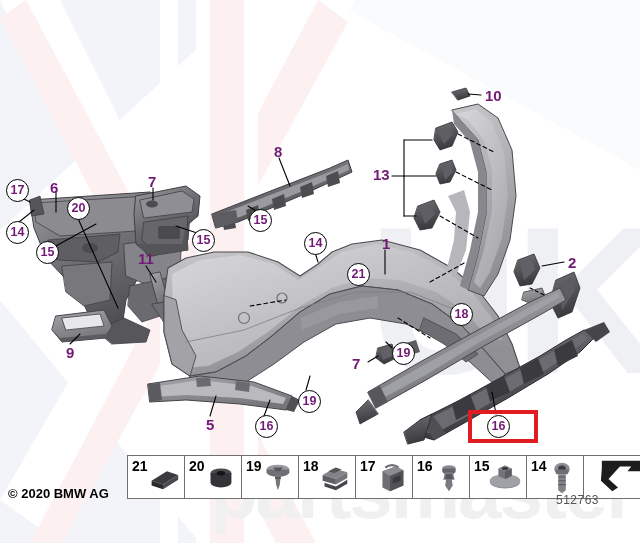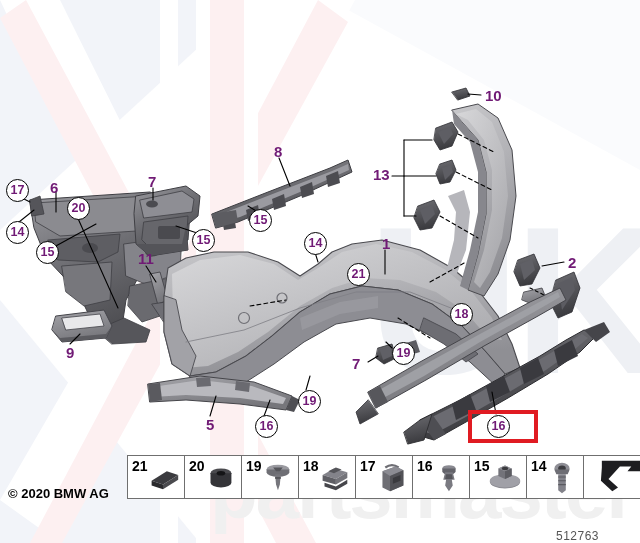--- a/index.html
+++ b/index.html
@@ -111,21 +111,20 @@
   }
   #partnum{
     position:absolute;
     left:556px;top:494px;
     font-family:"Liberation Sans", sans-serif;
     font-weight:400;
     font-size:12px;
     color:#555;
     line-height:1;
     letter-spacing:.5px;
-    margin-top:36px;
   }
 </style>
 </head>
 <body>
 
 <div id="page">
 
   <svg id="wm-flag" class="wm" viewBox="0 0 640 543">
     <defs>
       <clipPath id="pgclip">

